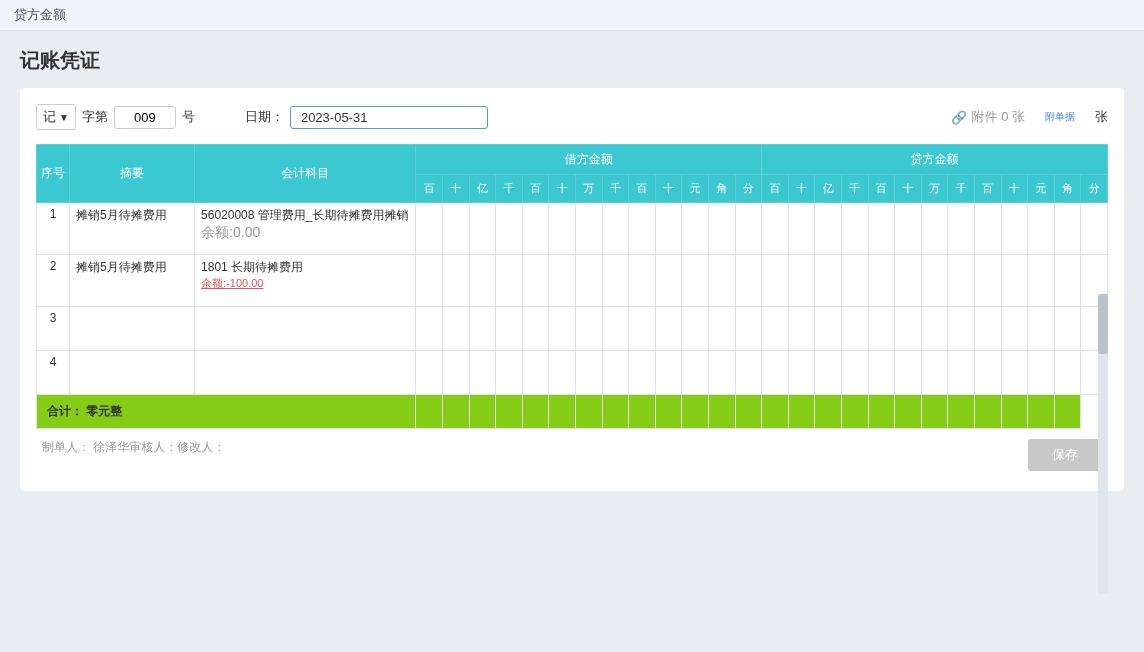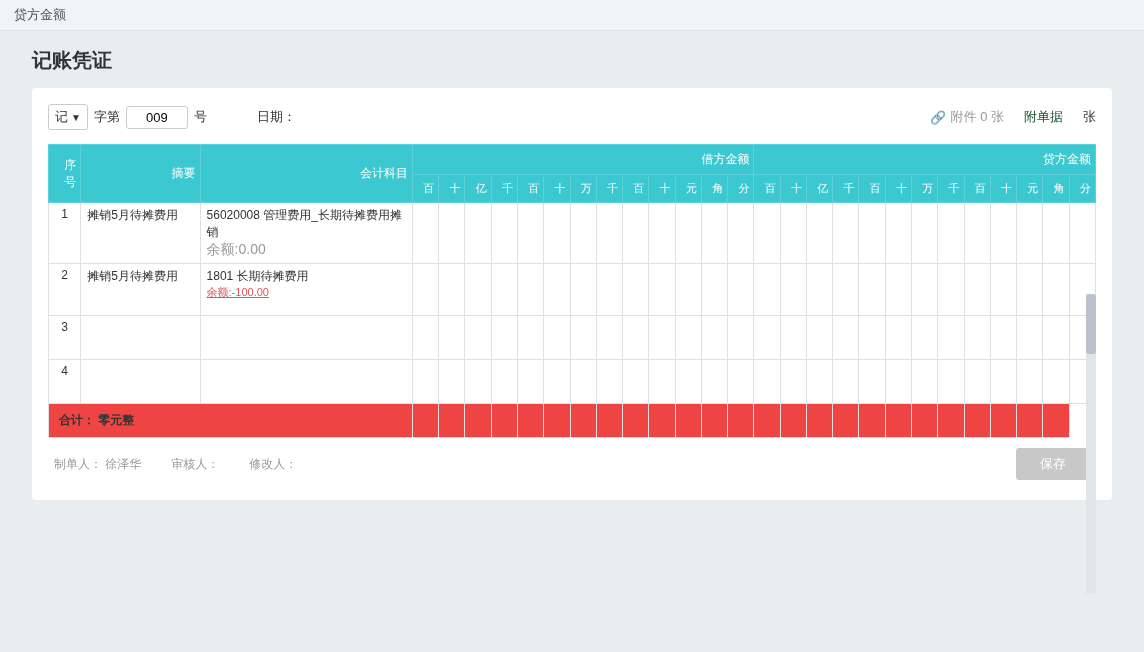--- a/index.html
+++ b/index.html
@@ -12,21 +12,21 @@
       overflow: hidden;
     }
     .title-bar {
       background: #f0f4f8;
       border-bottom: 1px solid #dde3ea;
       padding: 6px 14px;
       font-size: 13px;
       color: #555;
     }
     .main-content {
-      padding: 16px 32px;
+      padding: 16px 20px;
       background: #e8edf2;
       height: calc(652px - 32px);
     }
     .page-title {
       font-size: 20px;
       font-weight: bold;
       color: #333;
       margin-bottom: 14px;
     }
     .refresh-btn {
@@ -96,38 +96,38 @@
     }
     .attachment-link {
       color: #999;
       font-size: 13px;
       display: flex;
       align-items: center;
       gap: 4px;
       cursor: pointer;
     }
     .single-link {
-      color: #14532d;
-      font-size: 13px;
+      color: #3b82f6;
+      font-size: 10px;
       cursor: pointer;
     }
     .zhang-text {
       color: #333;
       font-size: 13px;
     }
     
     .voucher-table {
       width: 100%;
       border-collapse: collapse;
       font-size: 12px;
     }
     .voucher-table th {
       background: #3cc8d0;
       color: #fff;
-      text-align: right;
+      text-align: center;
       padding: 6px 4px;
       border: 1px solid #5dd0d8;
       font-weight: normal;
     }
     .voucher-table td {
       border: 1px solid #e0e0e0;
       padding: 4px 6px;
       vertical-align: top;
       color: #333;
       font-size: 12px;
@@ -137,28 +137,26 @@
     .col-subject { width: 260px; }
     .digit-col { width: 28px; text-align: center; }
     .row-number { text-align: center; color: #333; }
     .balance-text { color: #999; font-size: 14px; }
     .balance-negative { color: #e05555; font-size: 11px; text-decoration: underline; }
     .digit-header {
       font-size: 11px;
       padding: 3px 1px;
     }
     .summary-row td {
-      background: #ef4444;
+      background: #84cc16;
       font-weight: bold;
       padding: 8px 10px;
     }
     .footer-row {
       display: flex;
-      align-items: center;
-      gap: 30px;
       padding: 10px 6px 4px 6px;
       color: #999;
       font-size: 12px;
     }
     .footer-right {
       margin-left: auto;
     }
     .save-btn {
       background: #c8c8c8;
       color: #fff;
@@ -210,20 +208,21 @@
             <span>记</span>
             <span style="font-size:10px;">▼</span>
           </div>
           <span>字第</span>
           <input class="header-input" type="text" value="009" style="">
           <span>号</span>
         </div>
 
         <div class="header-field" style="margin-left: 40px;">
           <span>日期：</span>
+          <input class="date-input" type="text" value="2023-05-31" style="">
         </div>
 
         <div class="header-right">
           <span class="attachment-link">
             <span>🔗</span>
             <span>附件 0 张</span>
           </span>
           <span class="single-link">附单据</span>
           <span class="zhang-text">张</span>
         </div>

